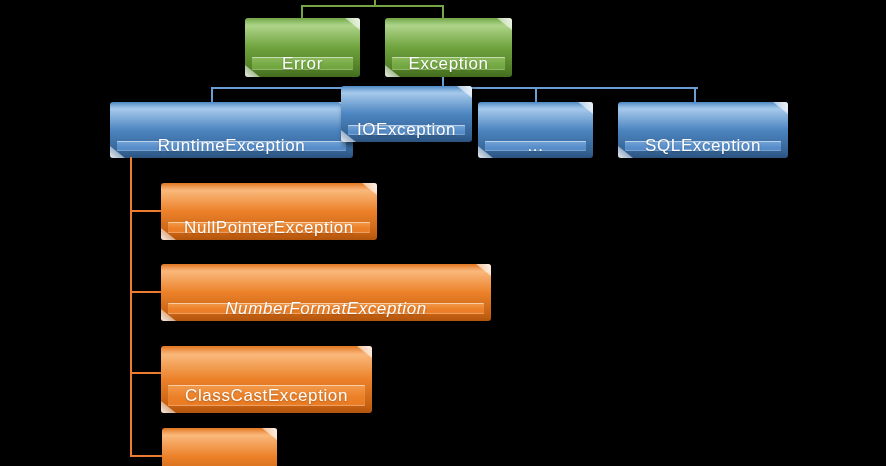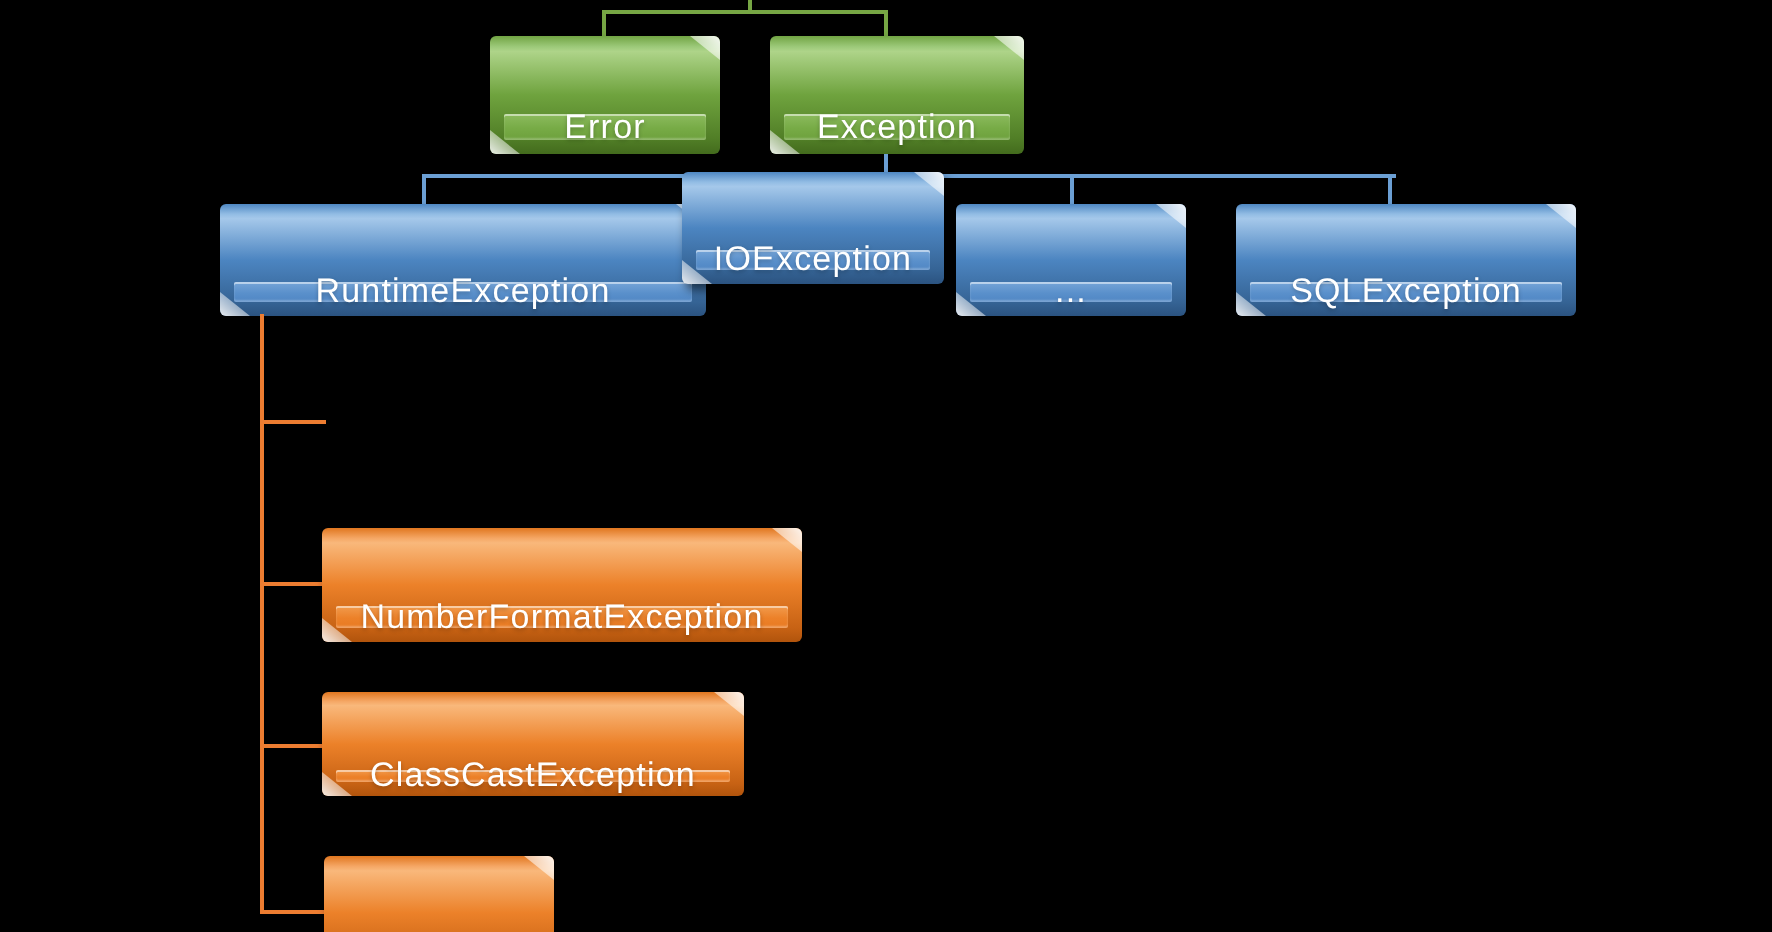--- a/index.html
+++ b/index.html
@@ -104,26 +104,31 @@
       <span class="label">SQLException</span>
     </div>
   </div>
 
   <div class="line lorange" style="left:130px; top:157px; width:2px;  height:300px;"></div>
   <div class="line lorange" style="left:130px; top:210px; width:33px; height:2px;"></div>
   <div class="line lorange" style="left:130px; top:291px; width:33px; height:2px;"></div>
   <div class="line lorange" style="left:130px; top:372px; width:33px; height:2px;"></div>
   <div class="line lorange" style="left:130px; top:455px; width:34px; height:2px;"></div>
 
-  <div class="node orange" style="left:161px; top:264px; width:240px; height:57px;">
+  <div class="node orange" style="left:161px; top:183px; width:216px; height:57px;">
+    <div class="face">
+      <span class="label">NullPointerException</span>
+    </div>
+  </div>
+  <div class="node orange" style="left:161px; top:264px; width:330px; height:57px;font-style:italic;">
     <div class="face">
       <span class="label">NumberFormatException</span>
     </div>
   </div>
-  <div class="node orange" style="left:161px; top:346px; width:211px; height:52px;text-decoration:underline;">
+  <div class="node orange" style="left:161px; top:346px; width:211px; height:67px;text-decoration:underline;">
     <div class="face">
       <span class="label">ClassCastException</span>
     </div>
   </div>
   <div class="node orange" style="left:162px; top:428px; width:115px; height:57px;">
     <div class="face">
       <span class="label">...</span>
     </div>
   </div>
 

